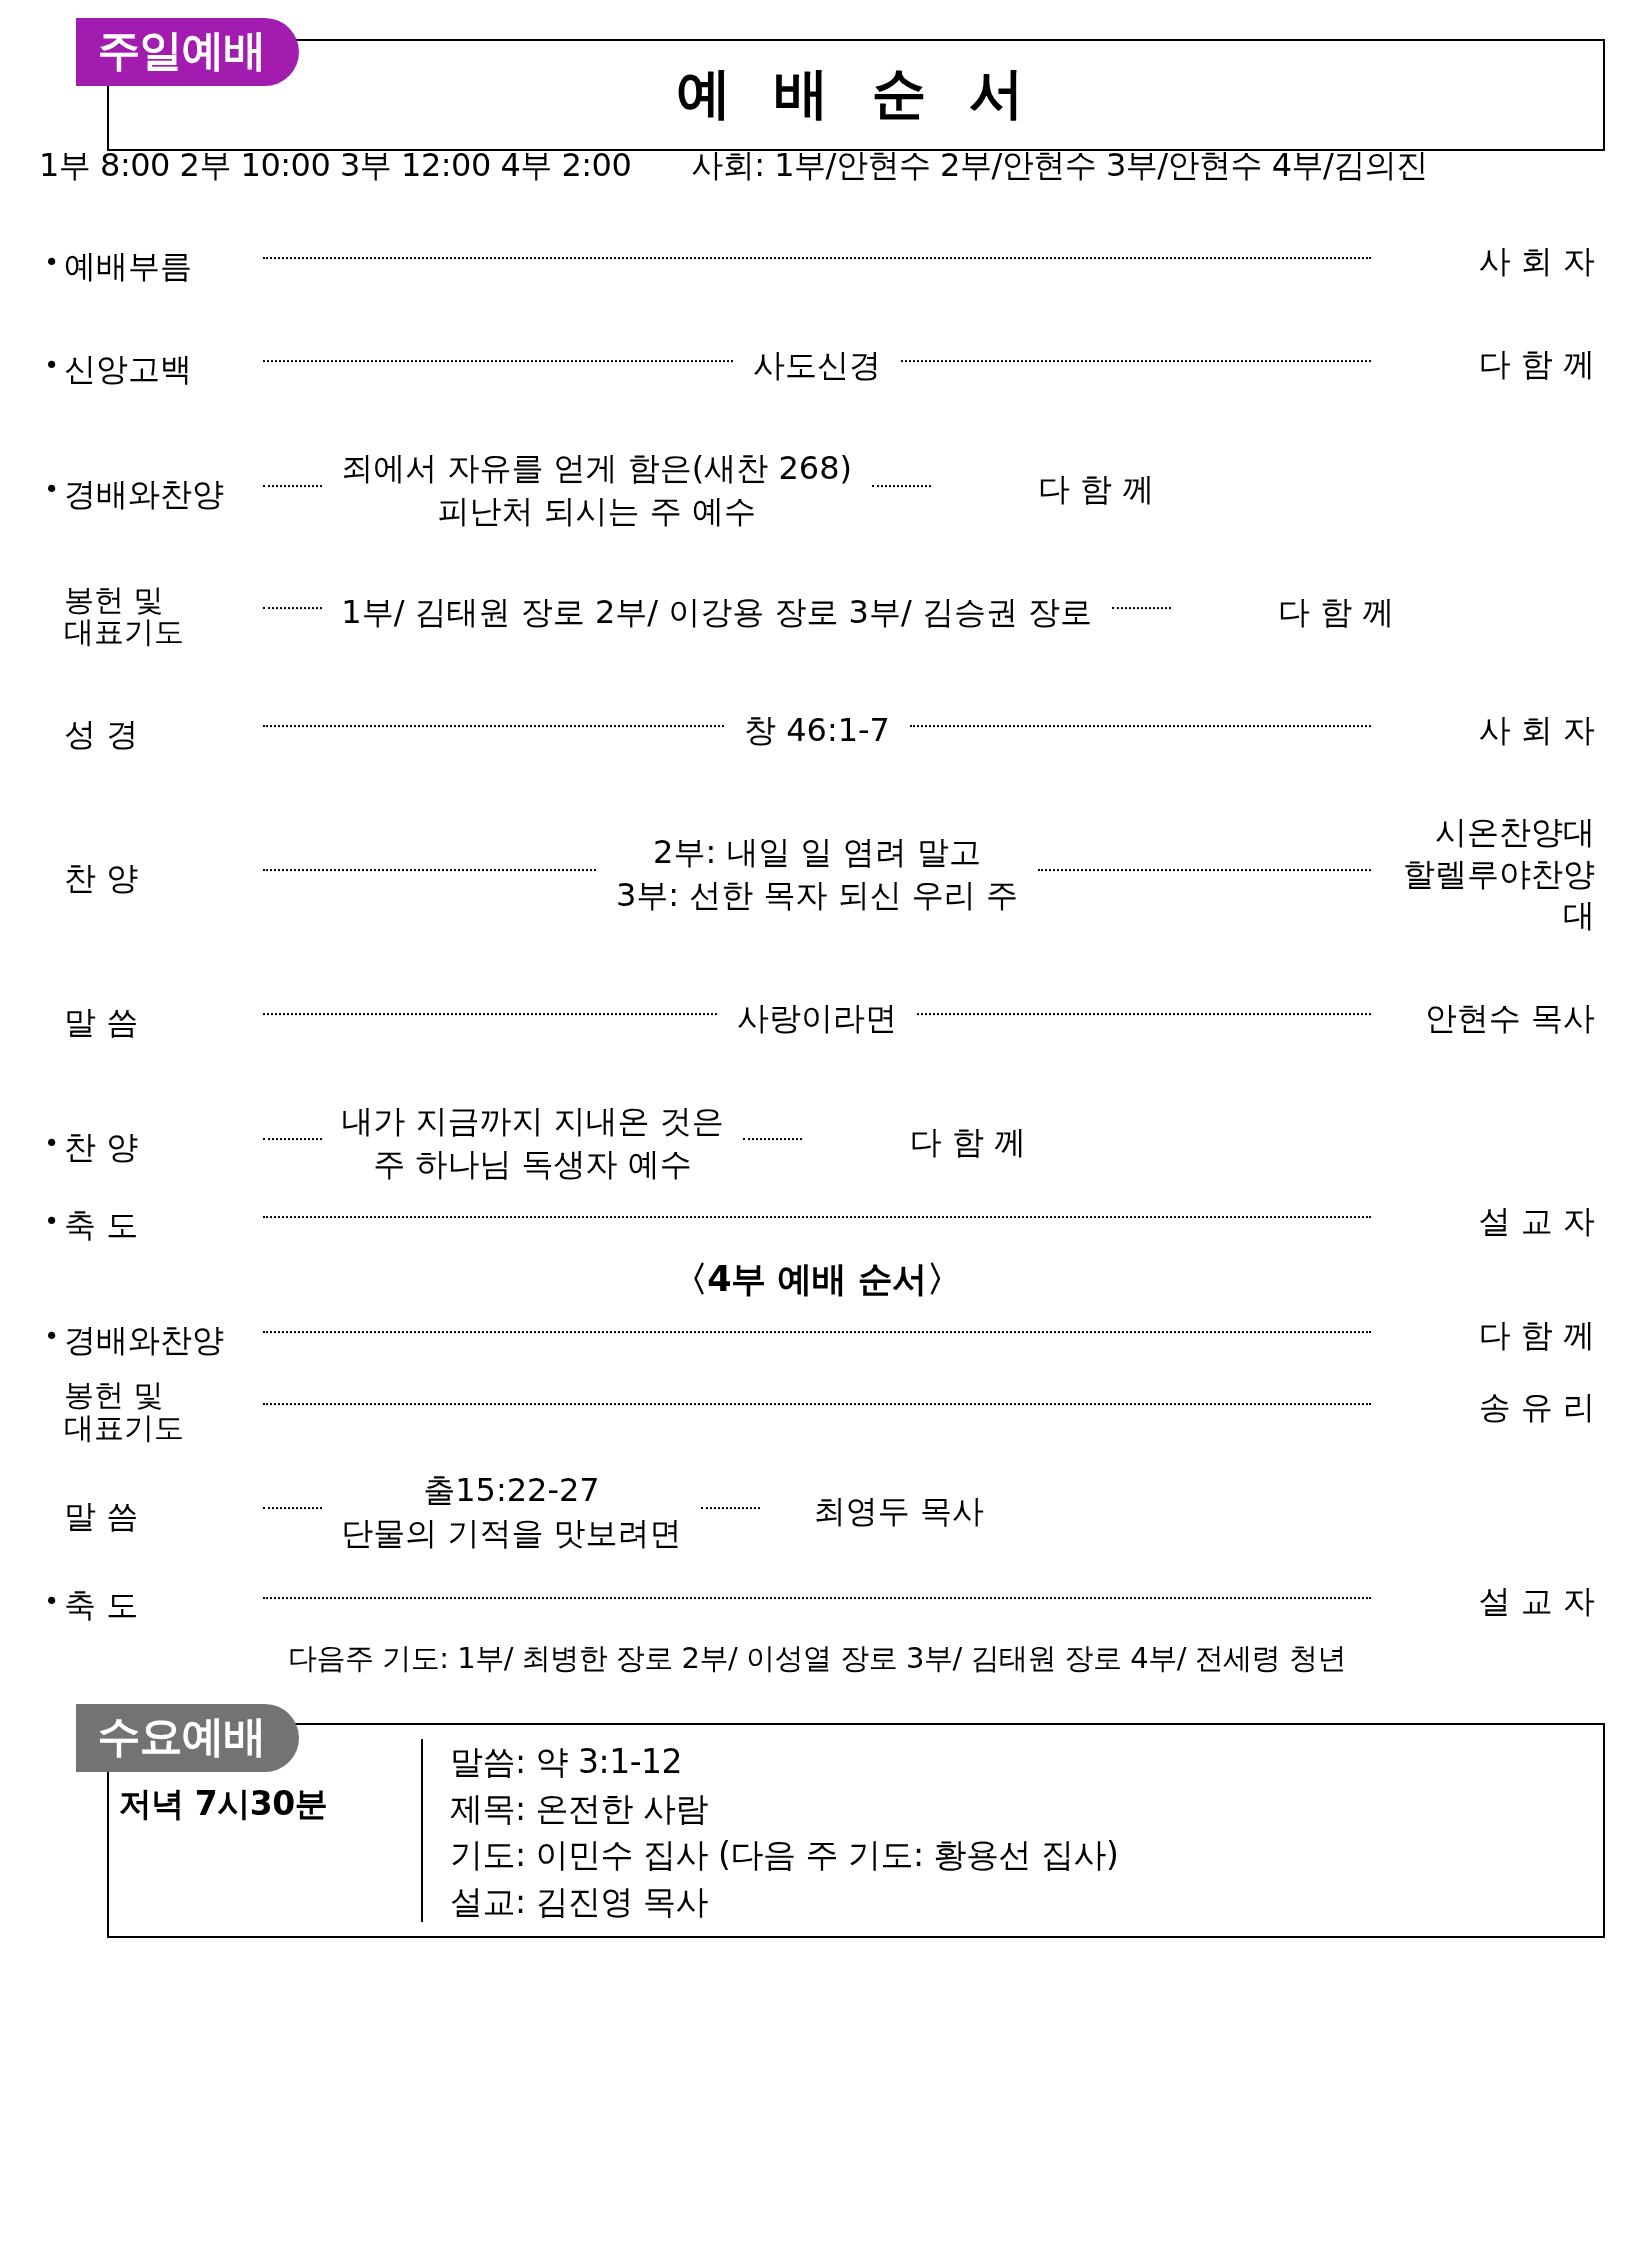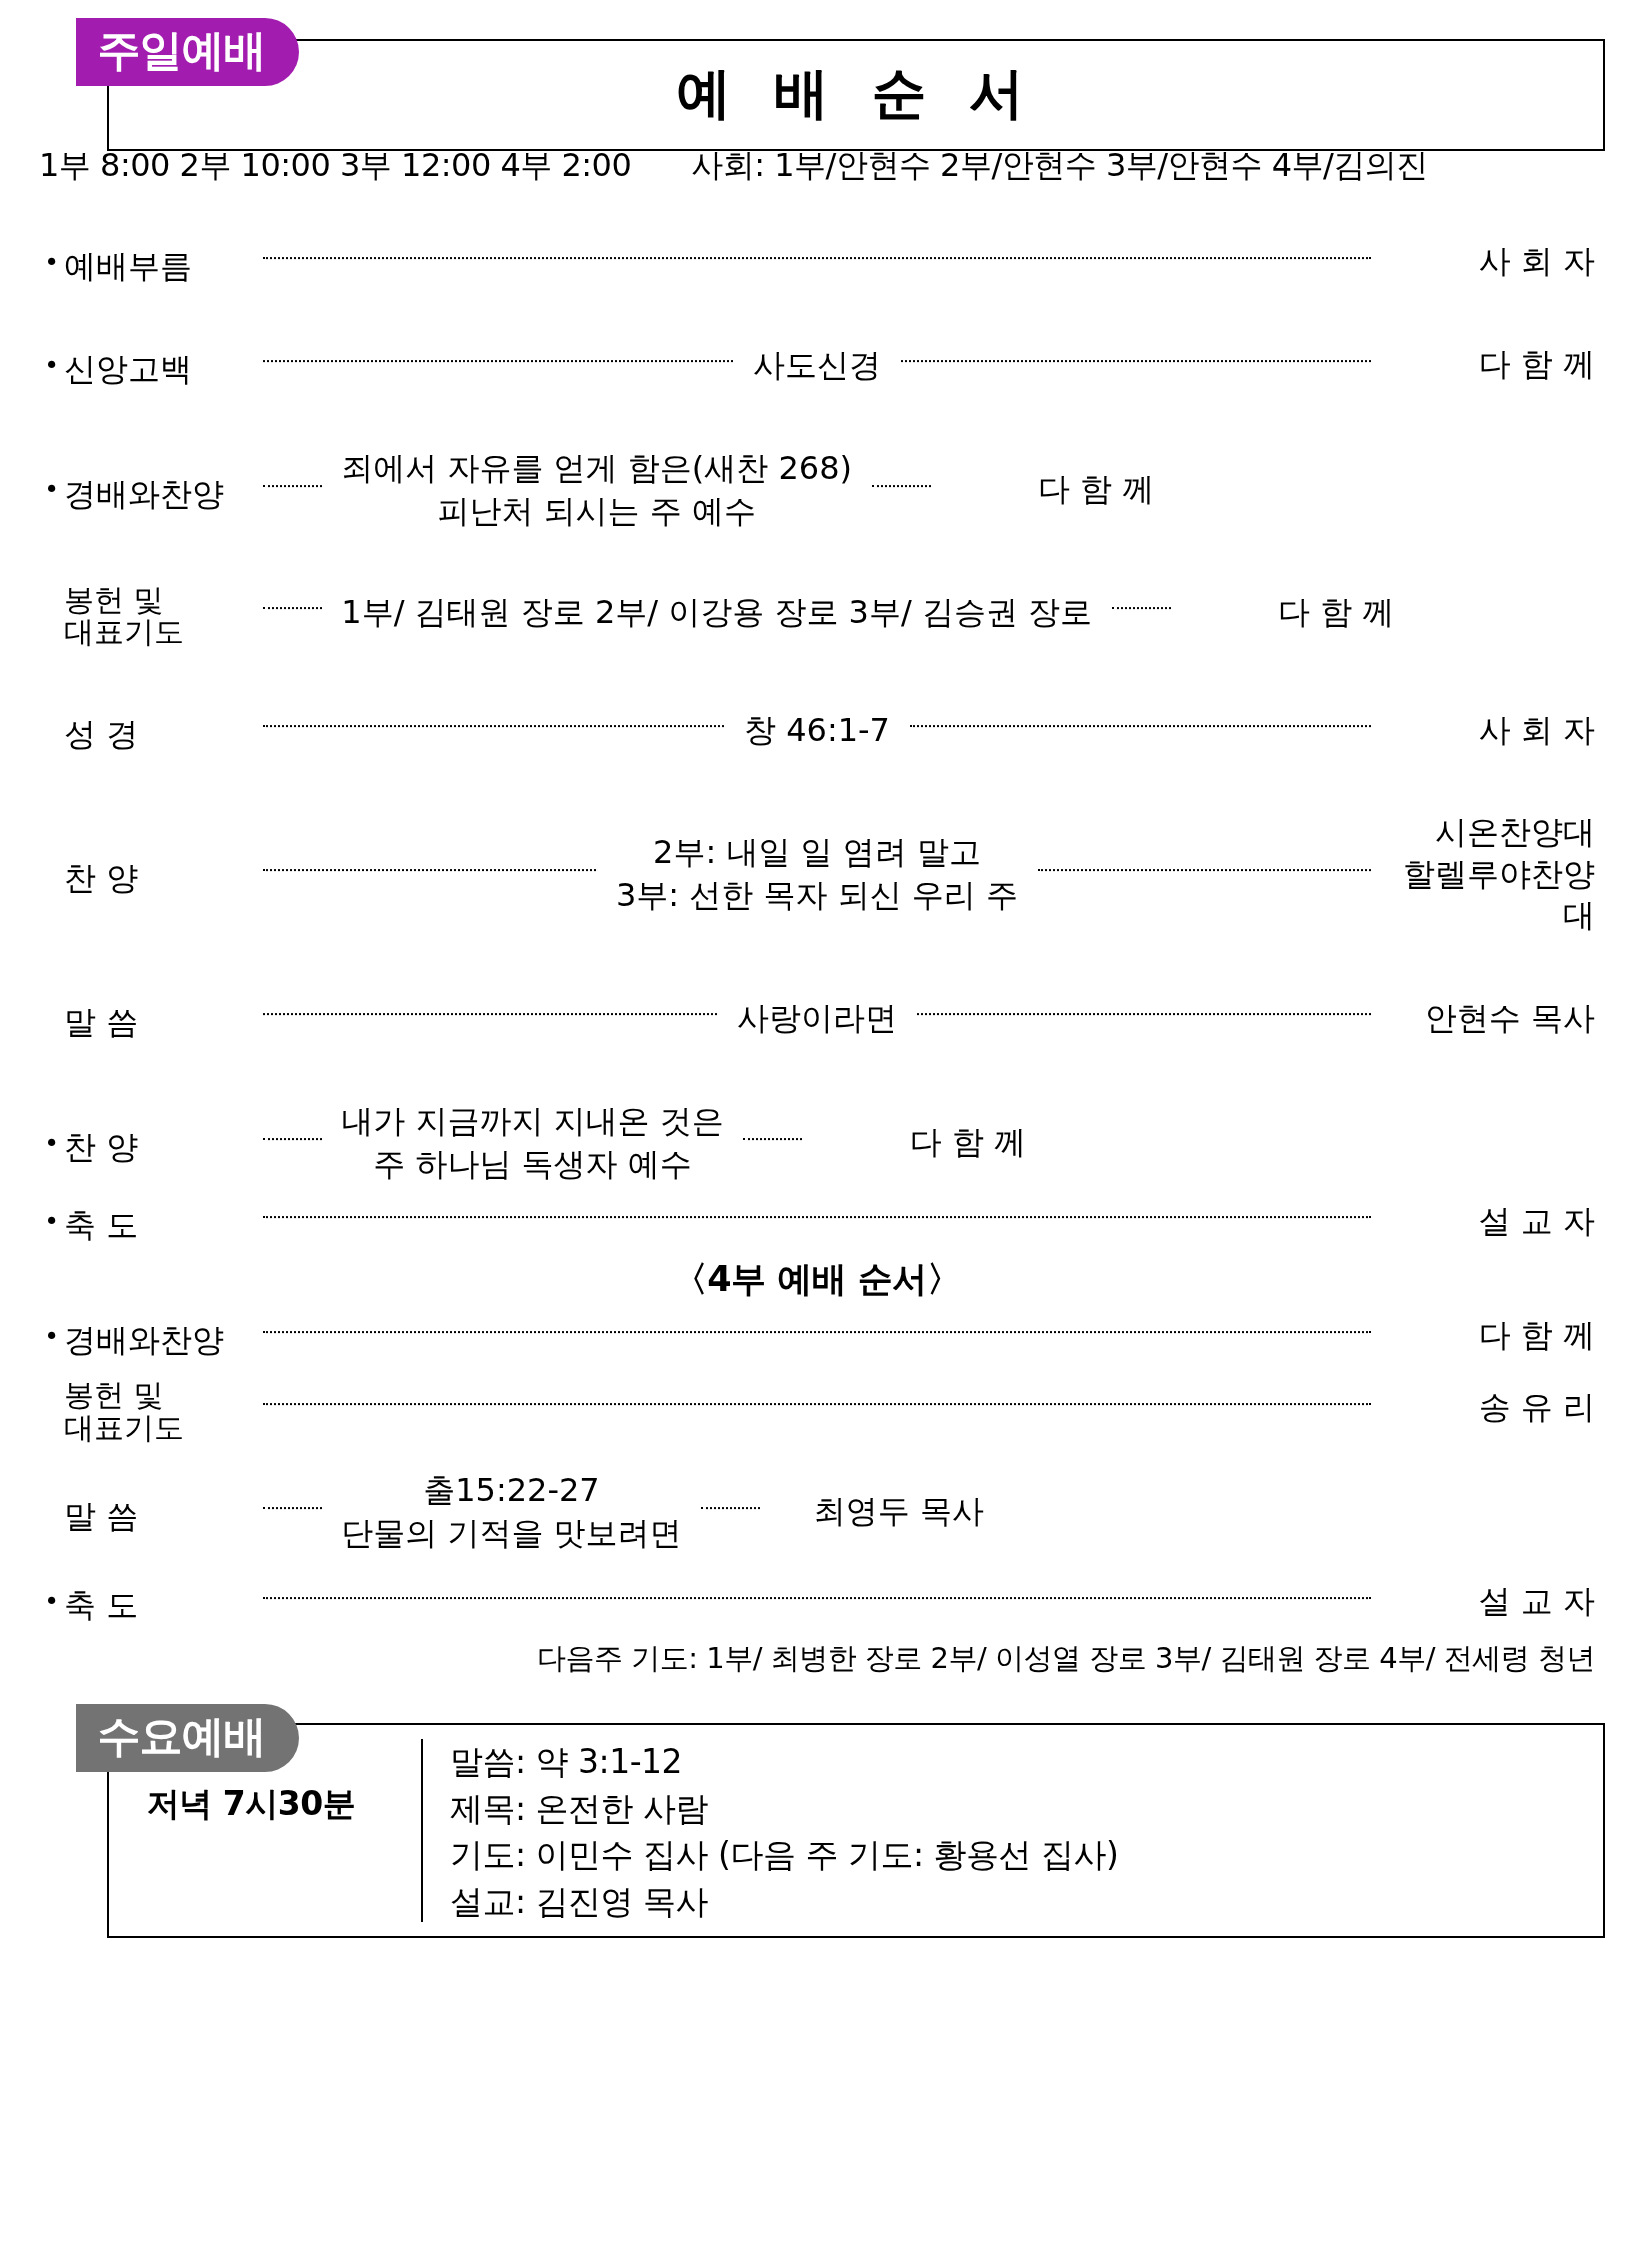--- a/index.html
+++ b/index.html
@@ -125,21 +125,21 @@
   .row-gap-xs { height: 13.7px; }
 
   .section-heading {
     text-align: center;
     font-size: 35px;
     font-weight: bold;
     margin: 13.7px 0 11.7px 0;
     letter-spacing: -0.5px;
   }
   .footnote {
-    text-align: right;
+    text-align: center;
     font-size: 29px;
     margin: 15.6px 0 0 0;
     letter-spacing: -0.5px;
   }
 
   
   .wed-wrap {
     position: relative;
     margin: 25px 29px 0 107px;
     height: 234px;
@@ -154,21 +154,20 @@
     flex: 0 0 312px;
     position: relative;
   }
   .wed-time {
     position: absolute;
     left: 9.8px;
     top: 57px;
     font-size: 33px;
     font-weight: bold;
     letter-spacing: -0.5px;
-    margin-left: 28px;
   }
   .wed-divider {
     width: 0;
     border-left: 2.9px solid #000;
     margin: 13.7px 0;
   }
   .wed-right {
     flex: 1 1 auto;
     padding: 13.7px 0 9.8px 27px;
   }

